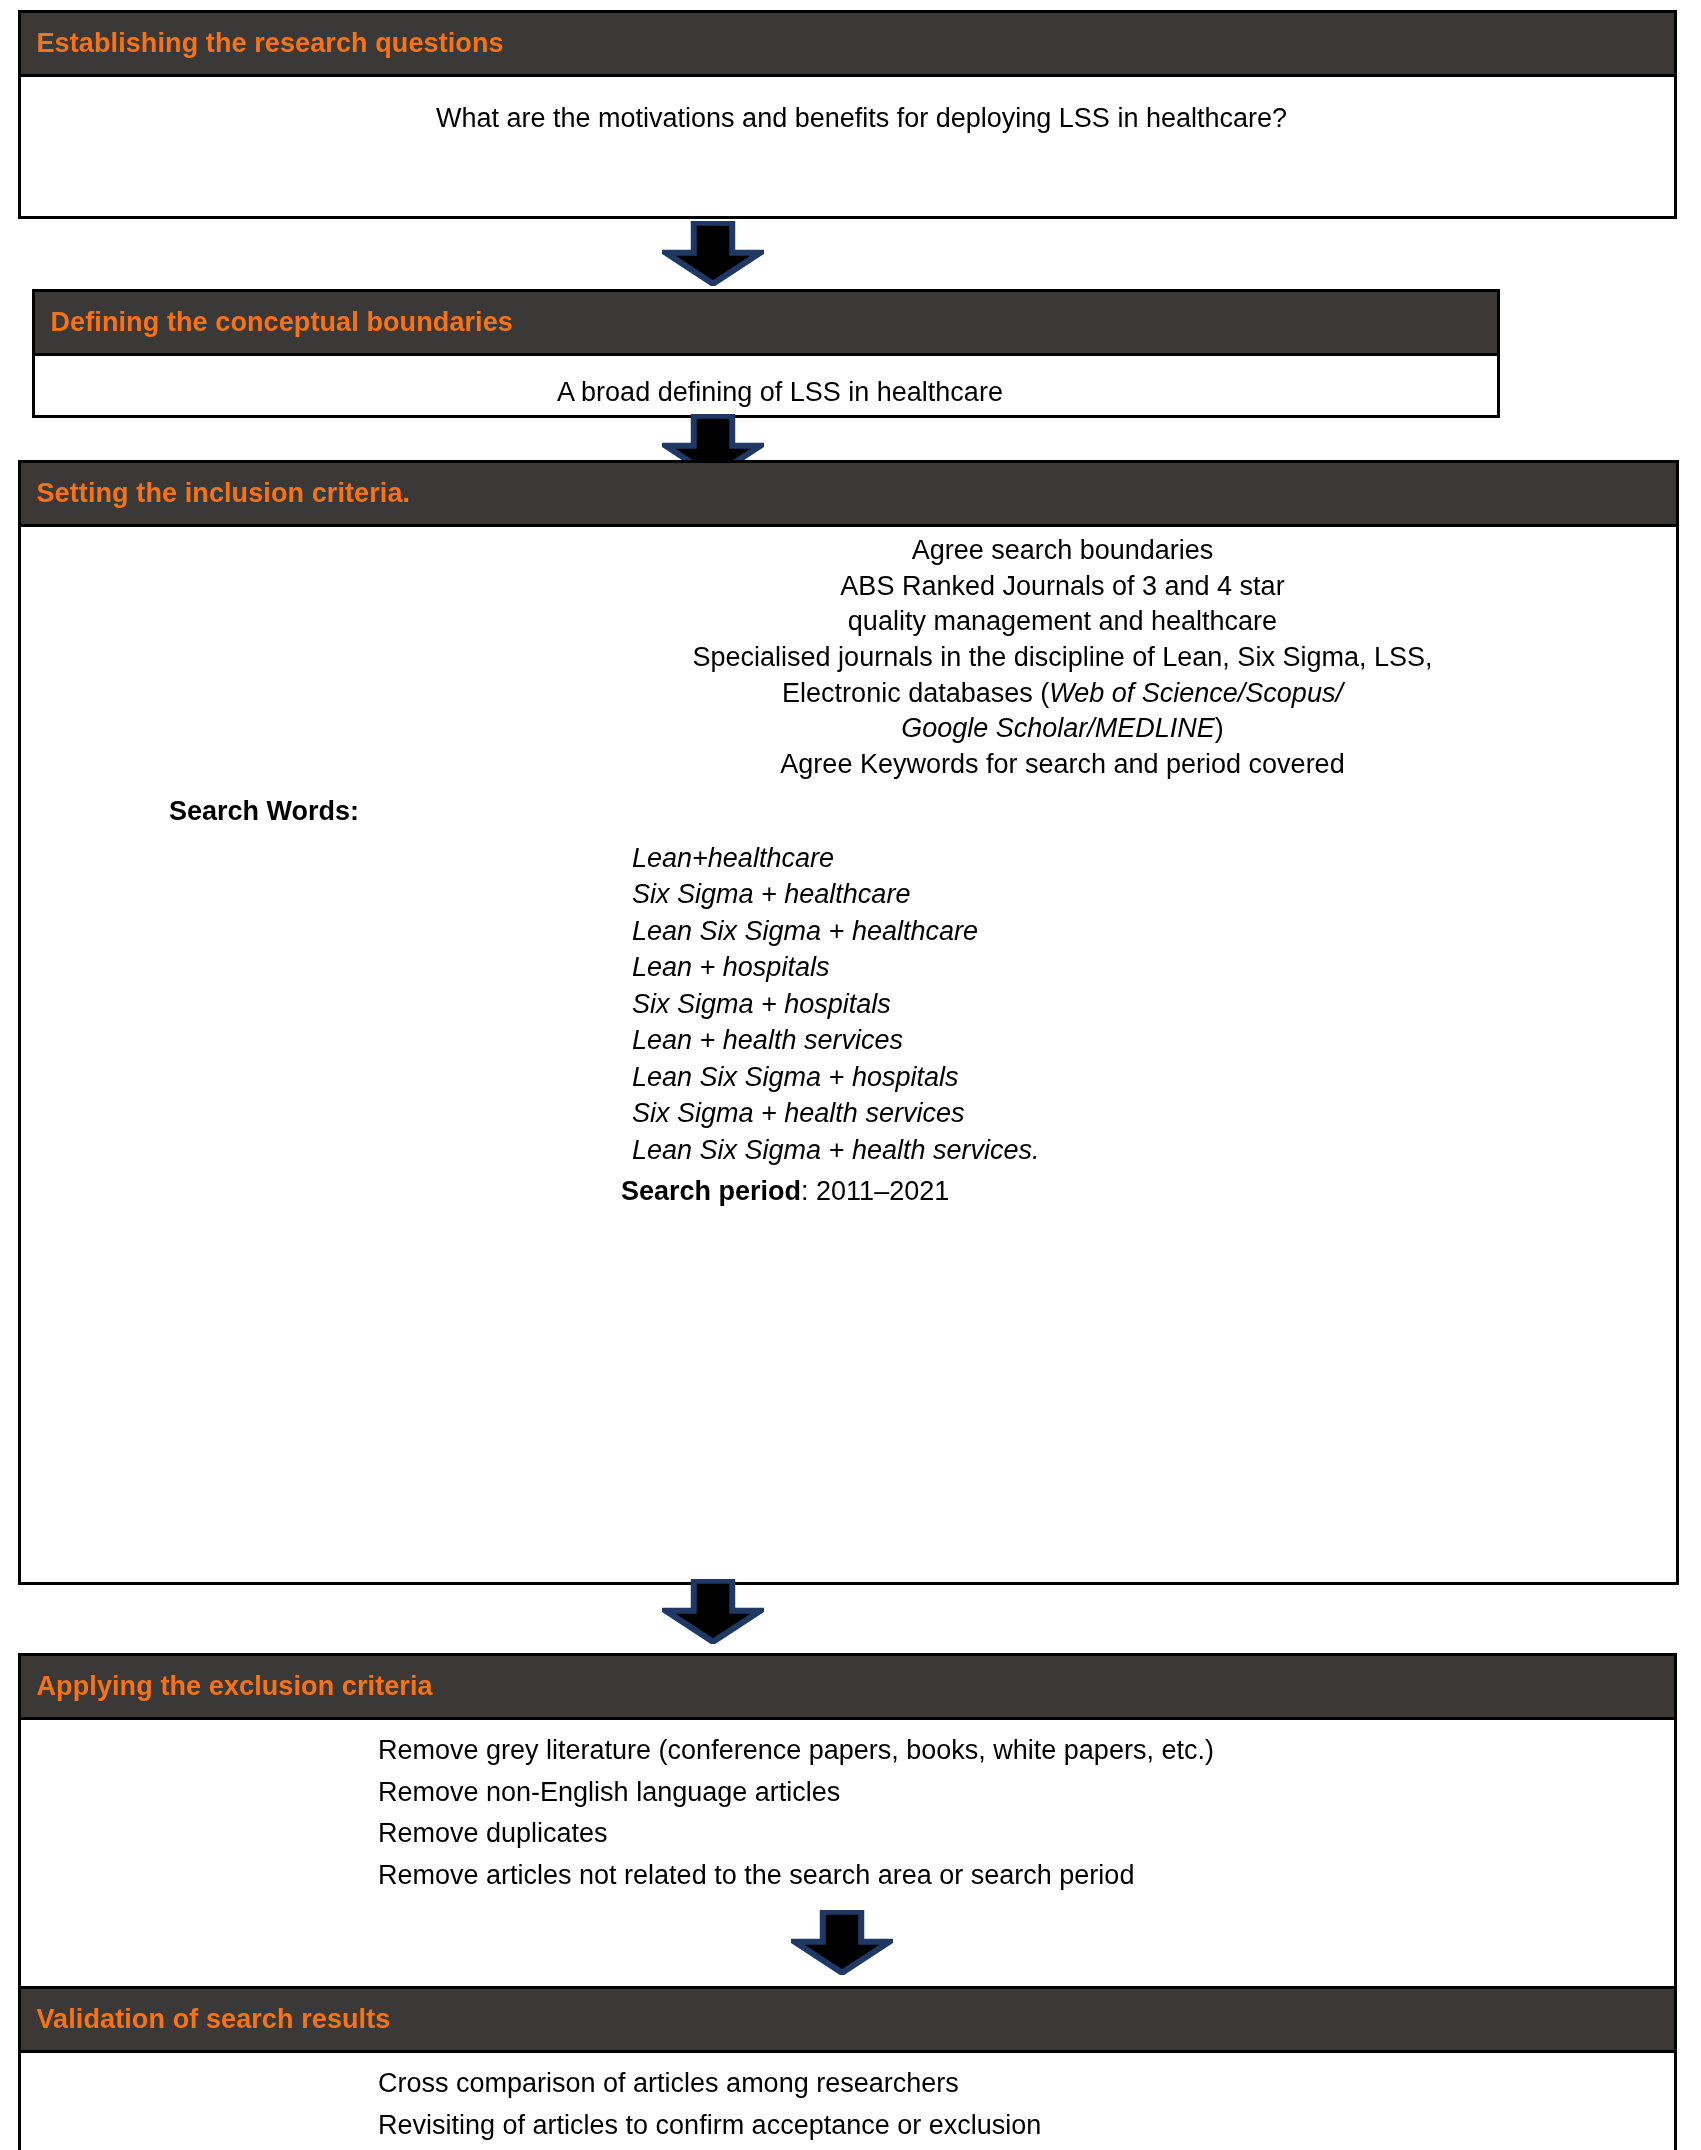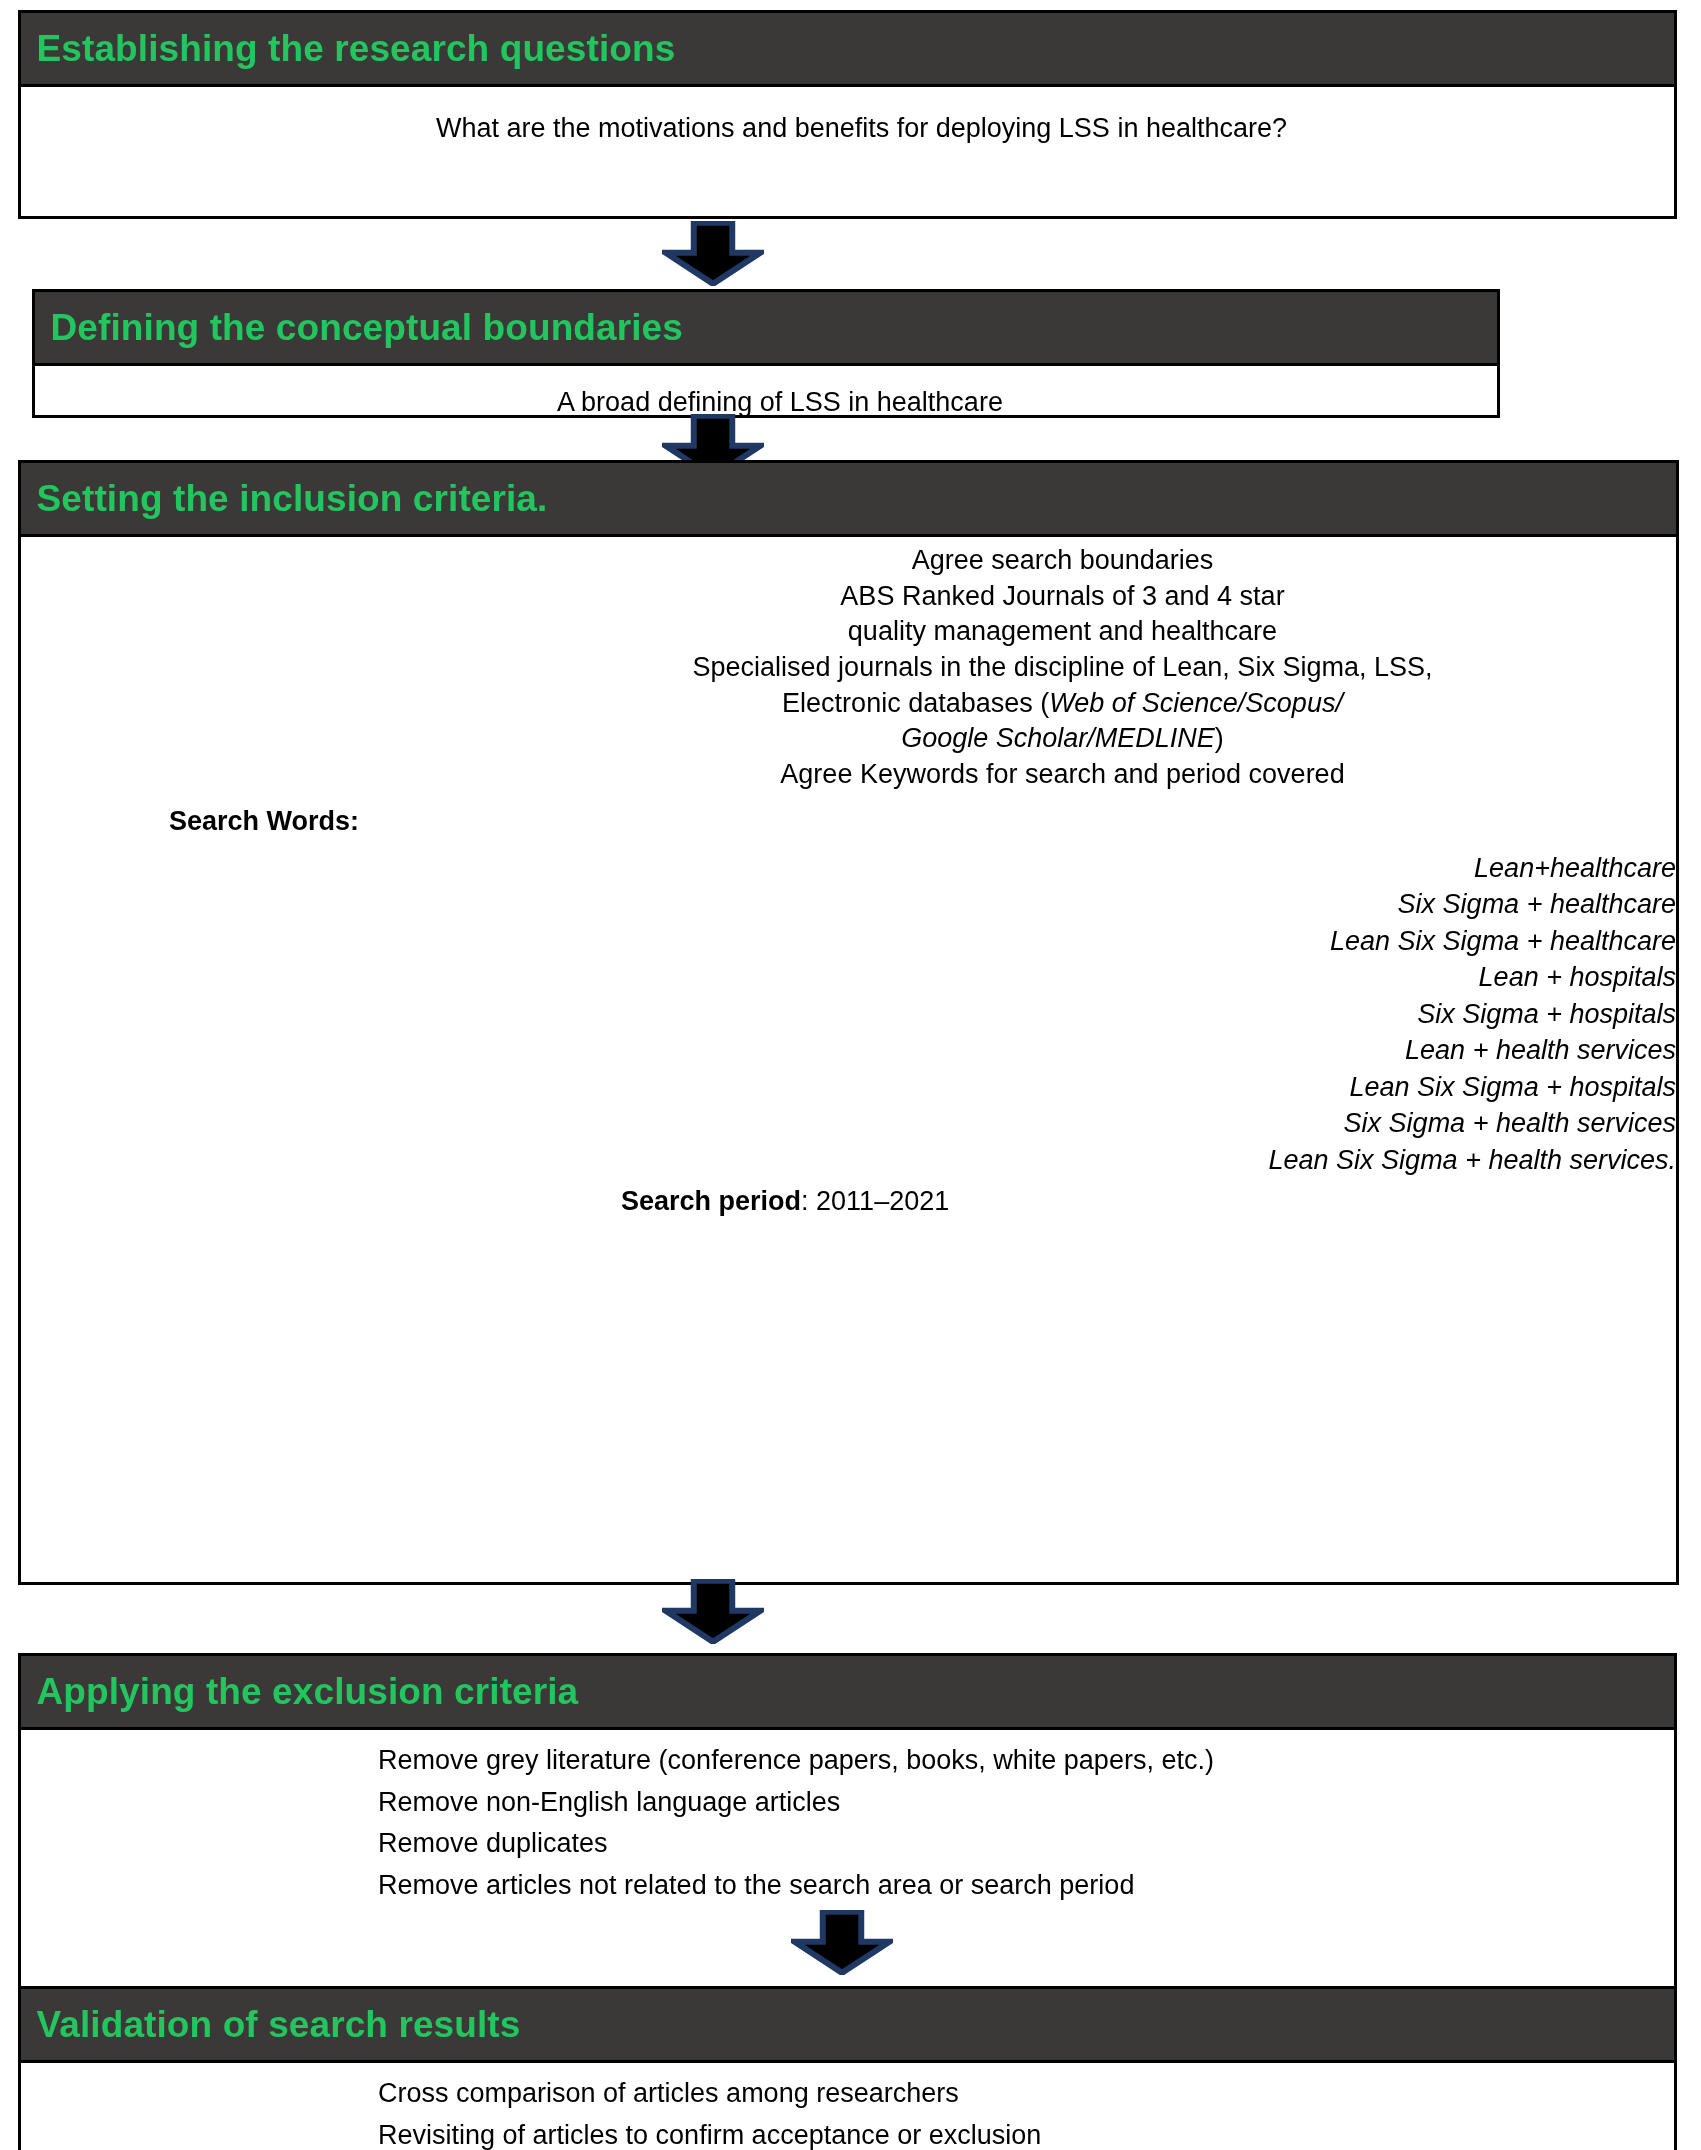--- a/index.html
+++ b/index.html
@@ -26,23 +26,23 @@
   
   .stage {
     position: absolute;
     box-sizing: border-box;
     border: 3.9px solid #000000;
     background: #ffffff;
   }
   .stage-header {
     box-sizing: border-box;
     background: #3B3838;
-    color: #22c55e;
+    color: #f97316;
     font-weight: bold;
-    font-size: 37px;
+    font-size: 27px;
     line-height: 1;
     letter-spacing: 0.1px;
     padding: 17px 0 17px 15.5px;
     border-bottom: 3.9px solid #000000;
   }
   .stage-body {
     box-sizing: border-box;
     position: relative;
     color: #000000;
   }
@@ -90,21 +90,21 @@
   
   #arrow-1 { left: 662px; top: 221px;  }
   #arrow-2 { left: 662px; top: 414px;  }
   #arrow-3 { left: 662px; top: 1579px; }
   #arrow-4 { left: 791px; top: 1910px; }
 
   .crit-block  { padding-left: 428px; }
   .crit-block .row { padding-bottom: 8.6px; text-align: center; }
 
   .searchwords-label { padding-left: 148px; padding-top: 11.2px; }
-  .searchwords-block { padding-left: 611px; padding-top: 20px; text-align: right; }
+  .searchwords-block { padding-left: 611px; padding-top: 20px; }
   .searchwords-block .row { padding-bottom: 9.5px; }
   .searchperiod-row  { padding-left: 600px; padding-top: 5.2px; }
 
   .excl-block { padding-left: 357px; }
   .excl-block .row { padding-bottom: 14.6px; }
 
   .valid-block { padding-left: 357px; }
   .valid-block .row { padding-bottom: 14.6px; }
 </style>
 </head>

